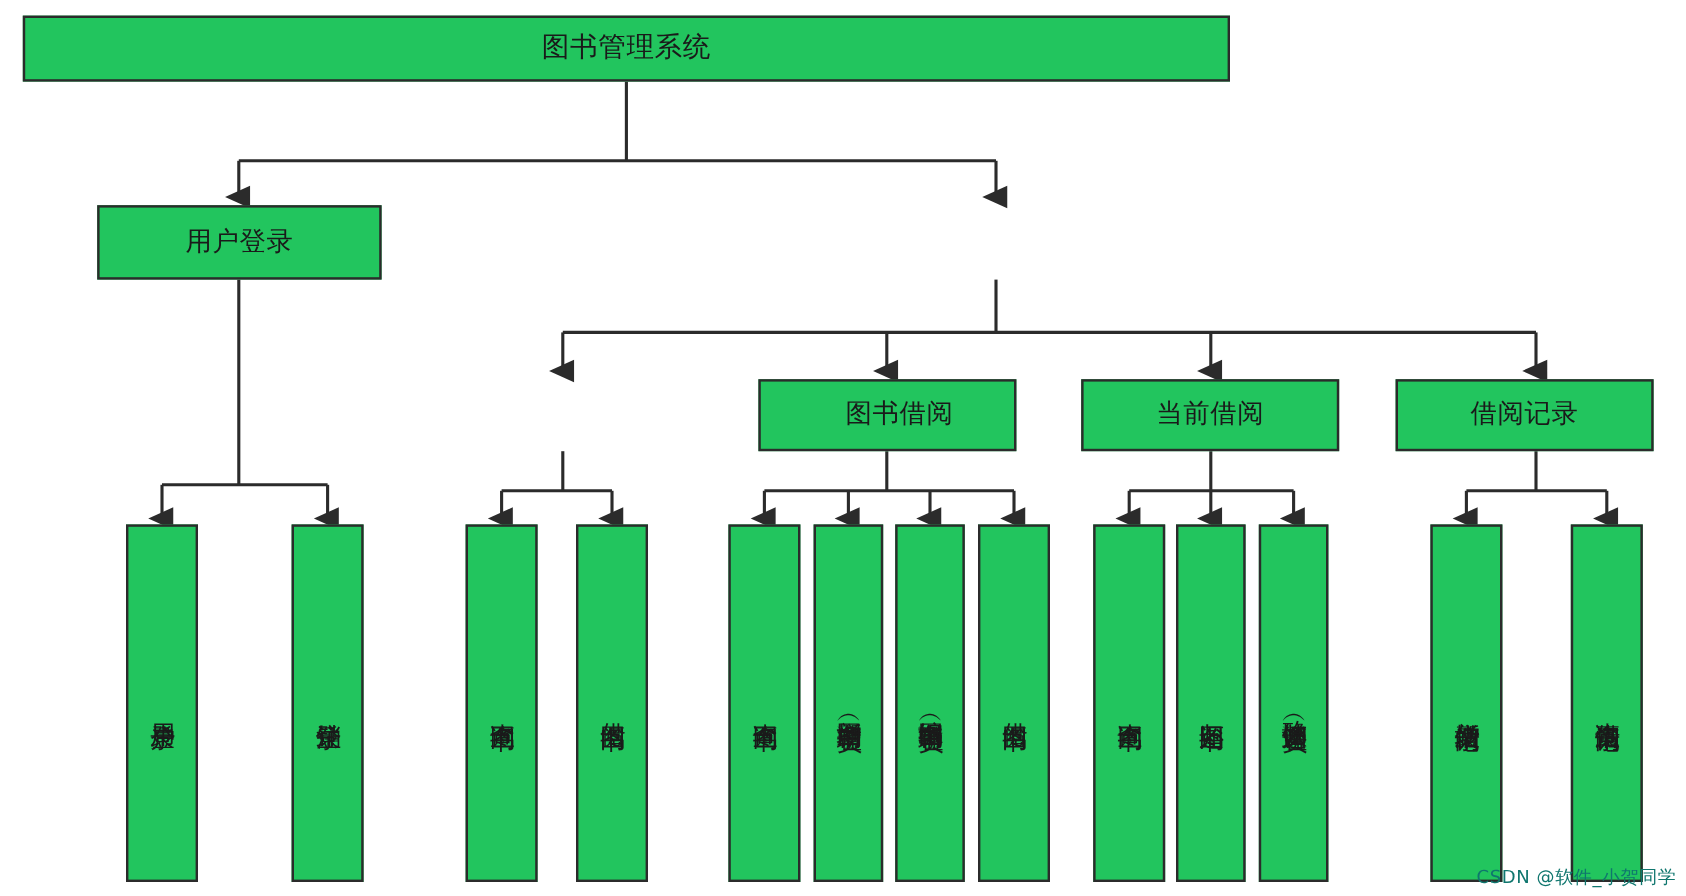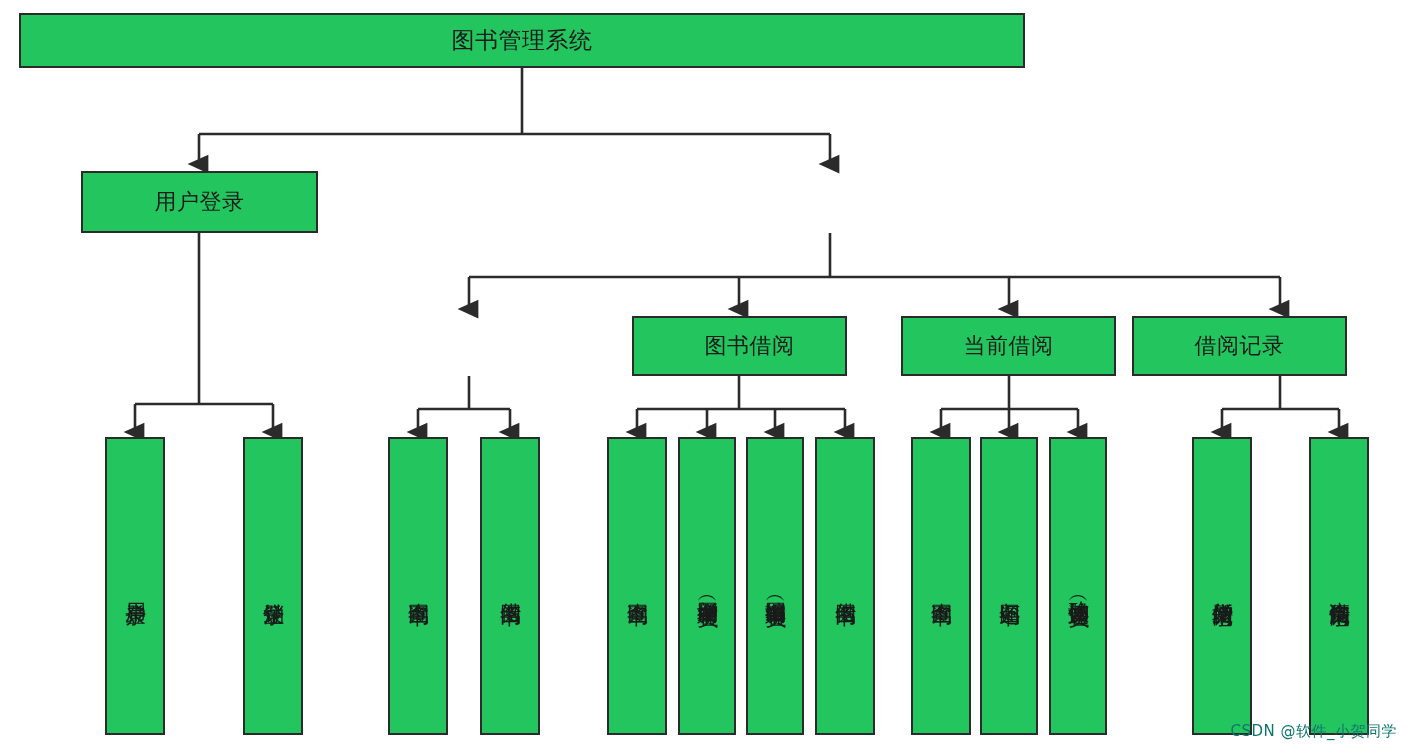--- a/index.html
+++ b/index.html
@@ -137,21 +137,21 @@
   <div class="node h" style="left:81px; top:171px; width:237px; height:62px;">
     <span class="label">用户登录</span>
   </div>
 
   <div class="node h" style="left:632px; top:316px; width:215px; height:60px;padding-left:20px;">
     <span class="label">图书借阅</span>
   </div>
   <div class="node h" style="left:901px; top:316px; width:215px; height:60px;">
     <span class="label">当前借阅</span>
   </div>
-  <div class="node h" style="left:1132px; top:316px; width:215px; height:60px;">
+  <div class="node h" style="left:1163px; top:316px; width:215px; height:60px;">
     <span class="label">借阅记录</span>
   </div>
 
   <div class="node v" style="left:105px; top:437px; width:60px; height:298px;">
     <span class="label">用户登录</span>
   </div>
   <div class="node v" style="left:243px; top:437px; width:60px; height:298px;">
     <span class="label">注销登录</span>
   </div>
 

